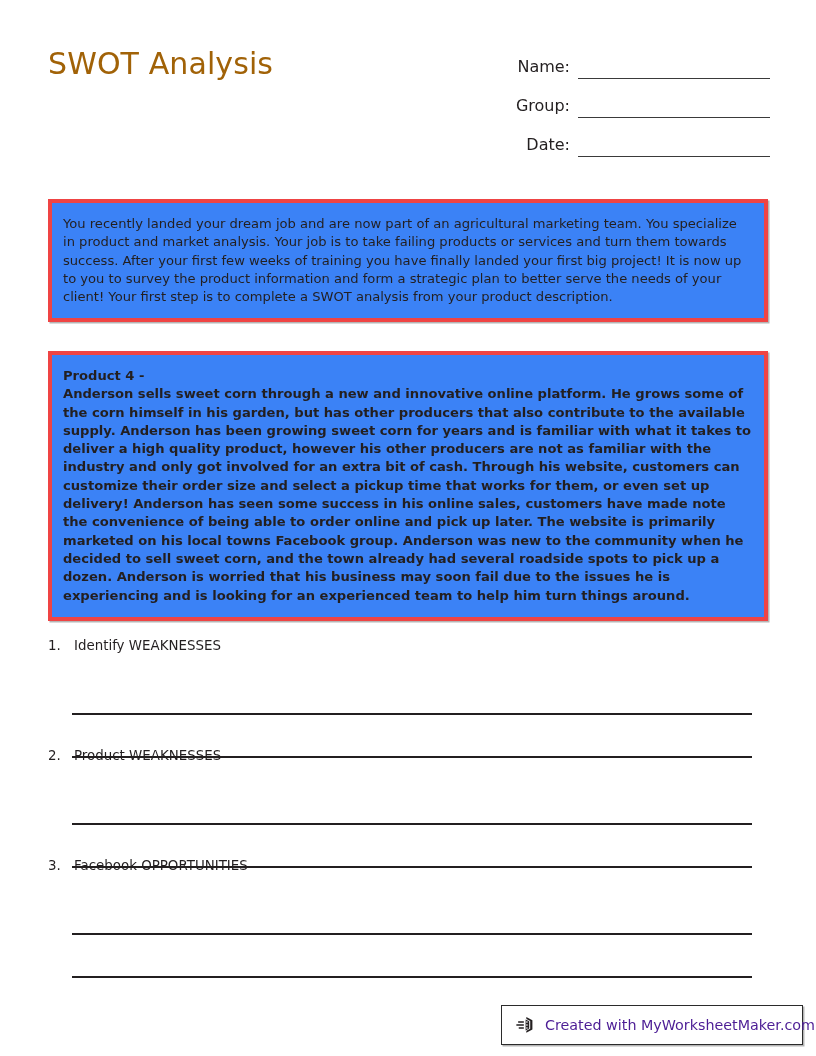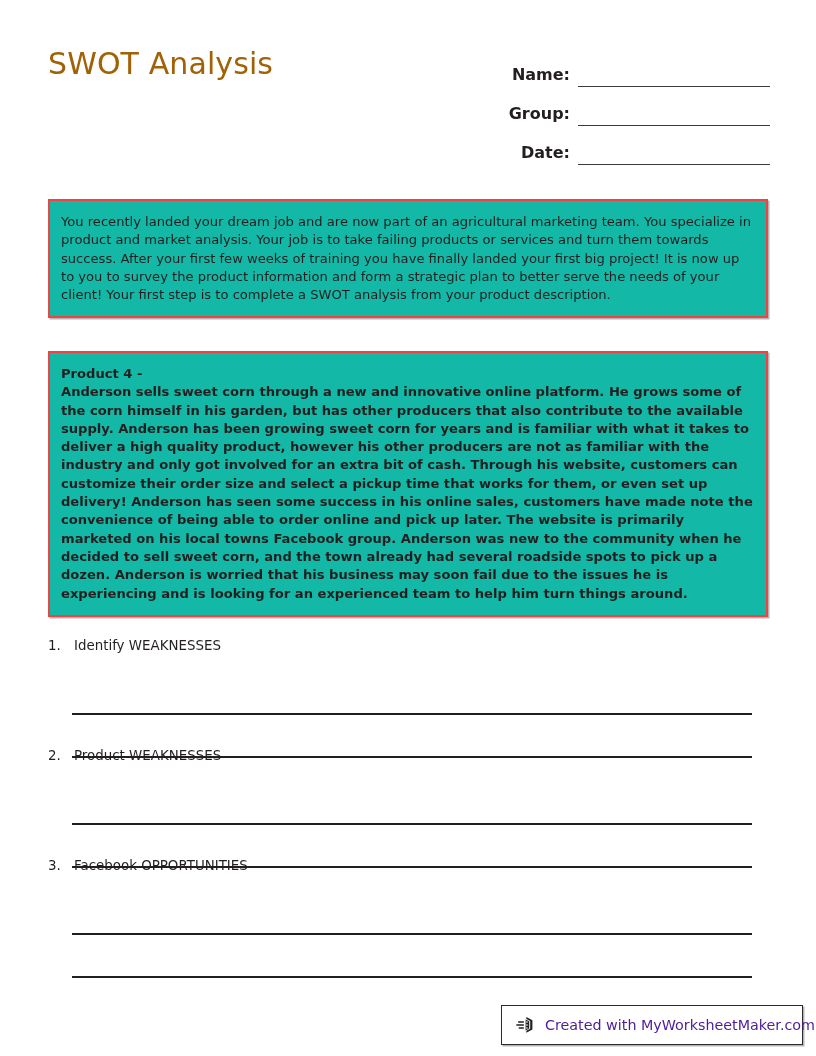--- a/index.html
+++ b/index.html
@@ -36,46 +36,45 @@
   }
 
   .fields {
     position: absolute;
     left: 440px;
     top: 48px;
     width: 330px;
   }
   .field-row {
     display: flex;
-    align-items: flex-end;
+    align-items: center;
     justify-content: flex-end;
     height: 39px;
-    font-weight: bold;
   }
   .field-label {
     font-size: 16px;
     color: #231f20;
     padding-right: 8px;
     padding-bottom: 3px;
     white-space: nowrap;
   }
   .field-line {
     width: 192px;
     border-bottom: 1.3px solid #3a3a3a;
     height: 22px;
   }
 
   
   .box {
     position: absolute;
     left: 48px;
     width: 720px;
-    border: 2px solid #ef4444;
+    border: 4px solid #ef4444;
     box-sizing: border-box;
-    background: #14b8a6;
+    background: #3b82f6;
     box-shadow: 1.5px 1.5px 0 rgba(120,120,120,0.55);
   }
   .box-inner {
     padding: 12px 11px 12px 11px;
   }
   .box p {
     margin: 0;
     font-size: 13.1px;
     line-height: 18.3px;
     color: #231f20;

